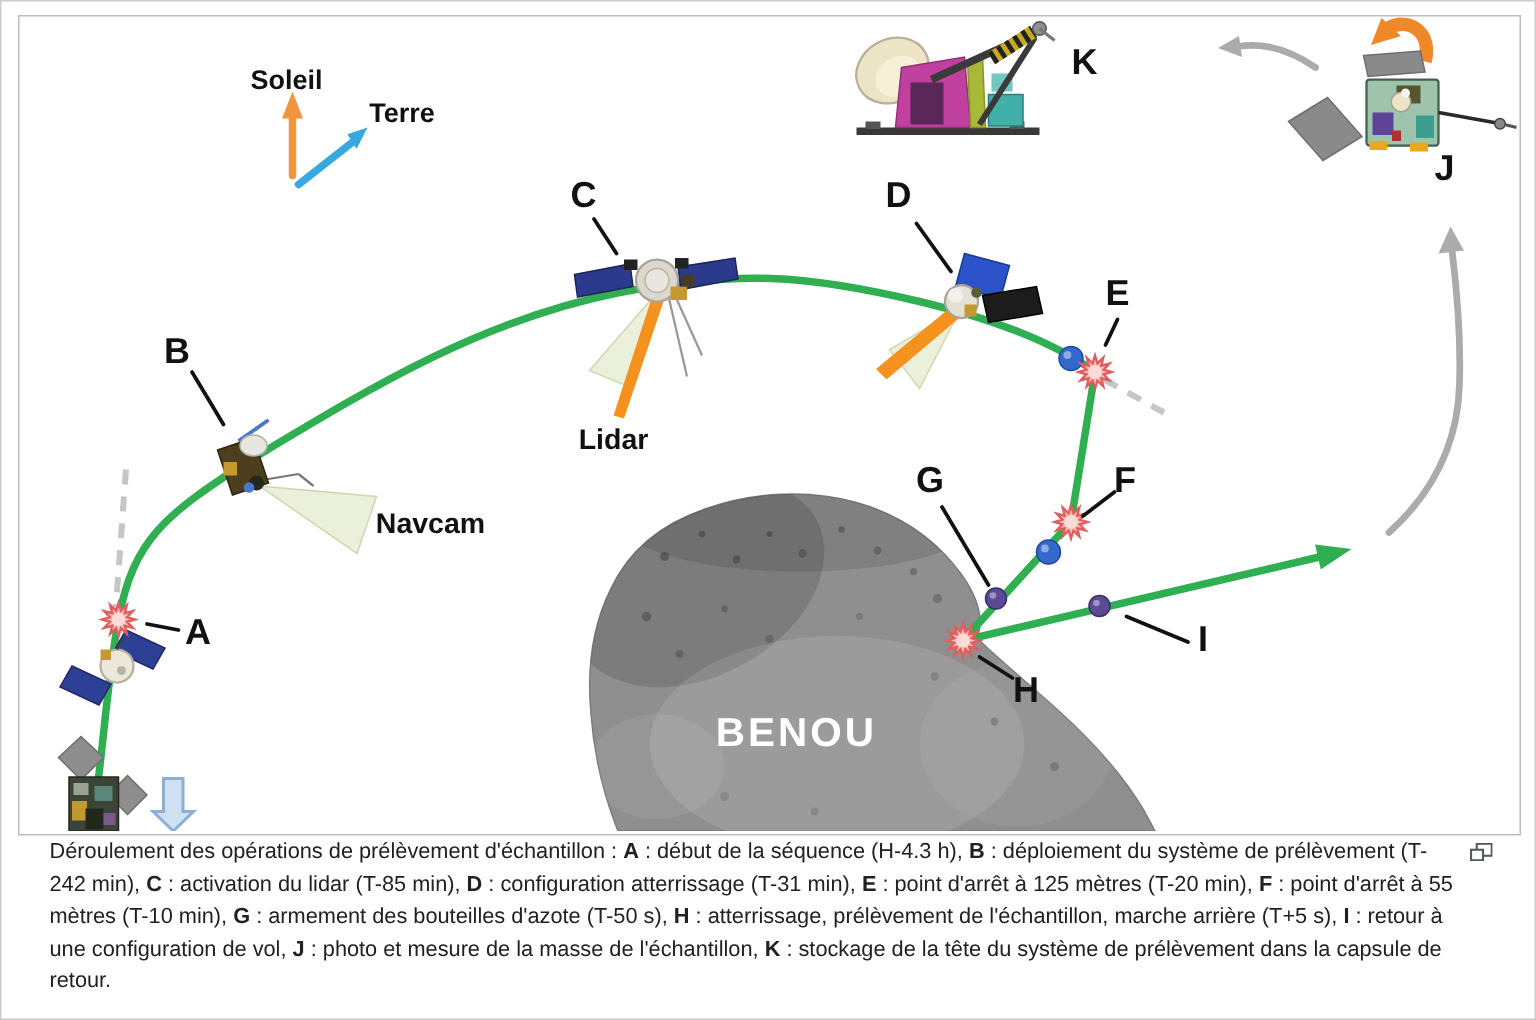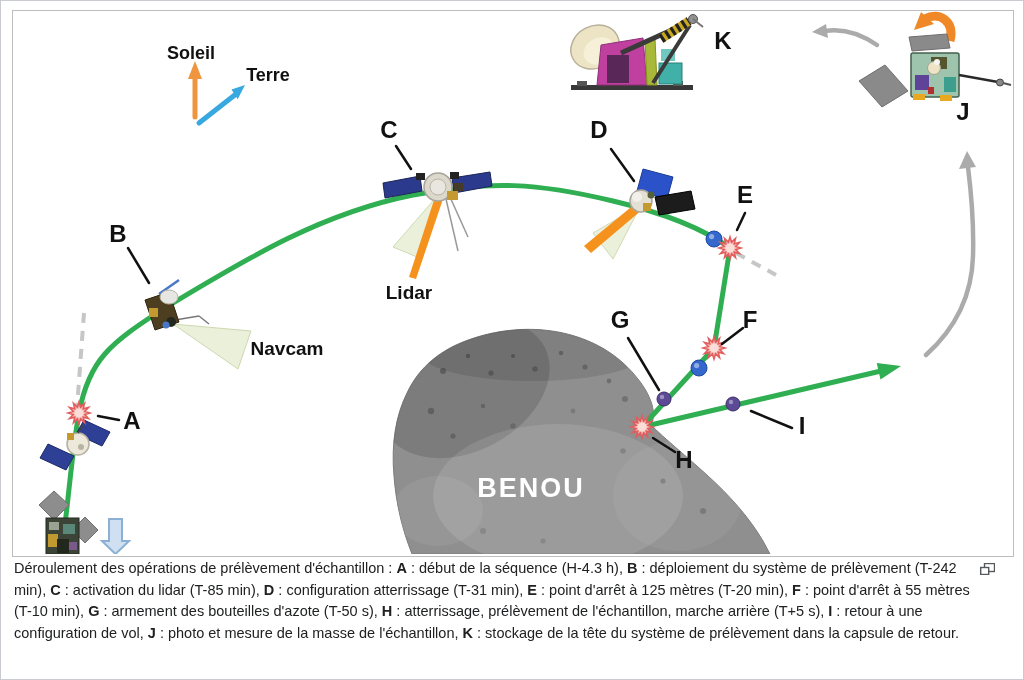--- a/index.html
+++ b/index.html
@@ -5,21 +5,21 @@
   html,body{margin:0;padding:0;background:#fff;}
   body{width:1024px;height:680px;position:relative;overflow:hidden;
        font-family:"Liberation Sans",sans-serif;}
   .thumb-frame{position:absolute;left:0;top:0;width:1022px;height:678px;
        border:1px solid var(--frame-border,#c8ccd1);background:#fff;}
   .image-box{position:absolute;left:11px;top:9px;width:1000px;height:545px;
        border:1px solid var(--image-border,#bdbdbd);background:#fff;overflow:hidden;}
   .image-box svg{display:block;}
   .caption{position:absolute;left:13px;top:557px;width:995px;
        font-size:14.5px;line-height:21.6px;color:var(--caption-text,#202122);}
-  .caption-text{display:block;padding-right:38px;}
+  .caption-text{display:block;padding-right:38px;margin-left:19px;}
   .caption b{font-weight:bold;}
   .magnify{position:absolute;right:14px;top:2px;width:15px;height:12px;cursor:pointer;}
   .wp-label{font-weight:bold;font-size:24px;fill:var(--label-black,#111);}
   .dir-label{font-weight:bold;font-size:18px;fill:var(--label-black,#111);}
   .inst-label{font-weight:bold;font-size:19px;fill:var(--label-black,#111);}
   .benou-label{font-weight:bold;font-size:27px;fill:#fff;letter-spacing:2px;}
   .ptr{stroke:var(--label-black,#111);stroke-width:2.5;stroke-linecap:round;}
   .traj{stroke:var(--trajectory-green,#2fae52);stroke-width:5;fill:none;stroke-linecap:round;}
   .dash{stroke:var(--dashed-gray,#c6c6c6);stroke-width:4;fill:none;stroke-dasharray:10 8;stroke-linecap:butt;}
   .grayarrow{stroke:var(--gray-arrow,#ababab);stroke-width:4.5;fill:none;stroke-linecap:round;}

